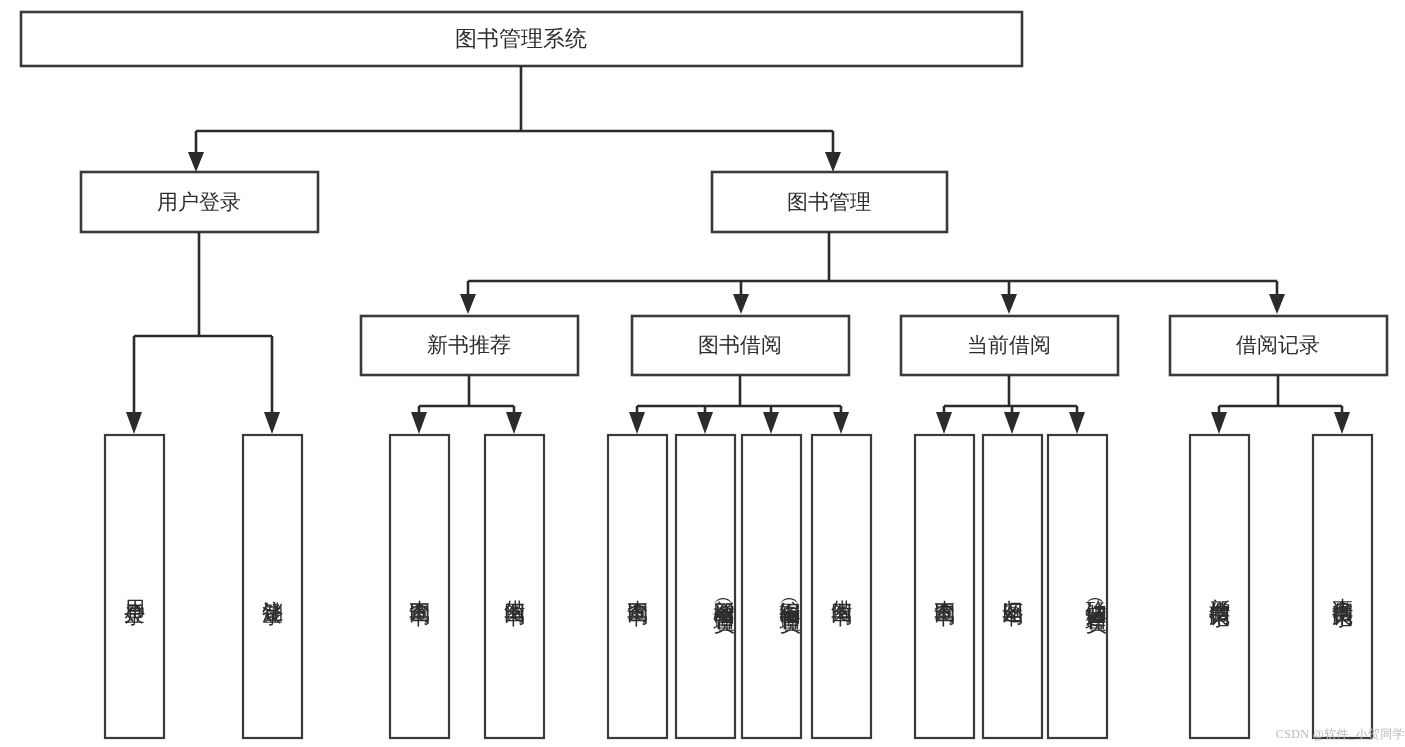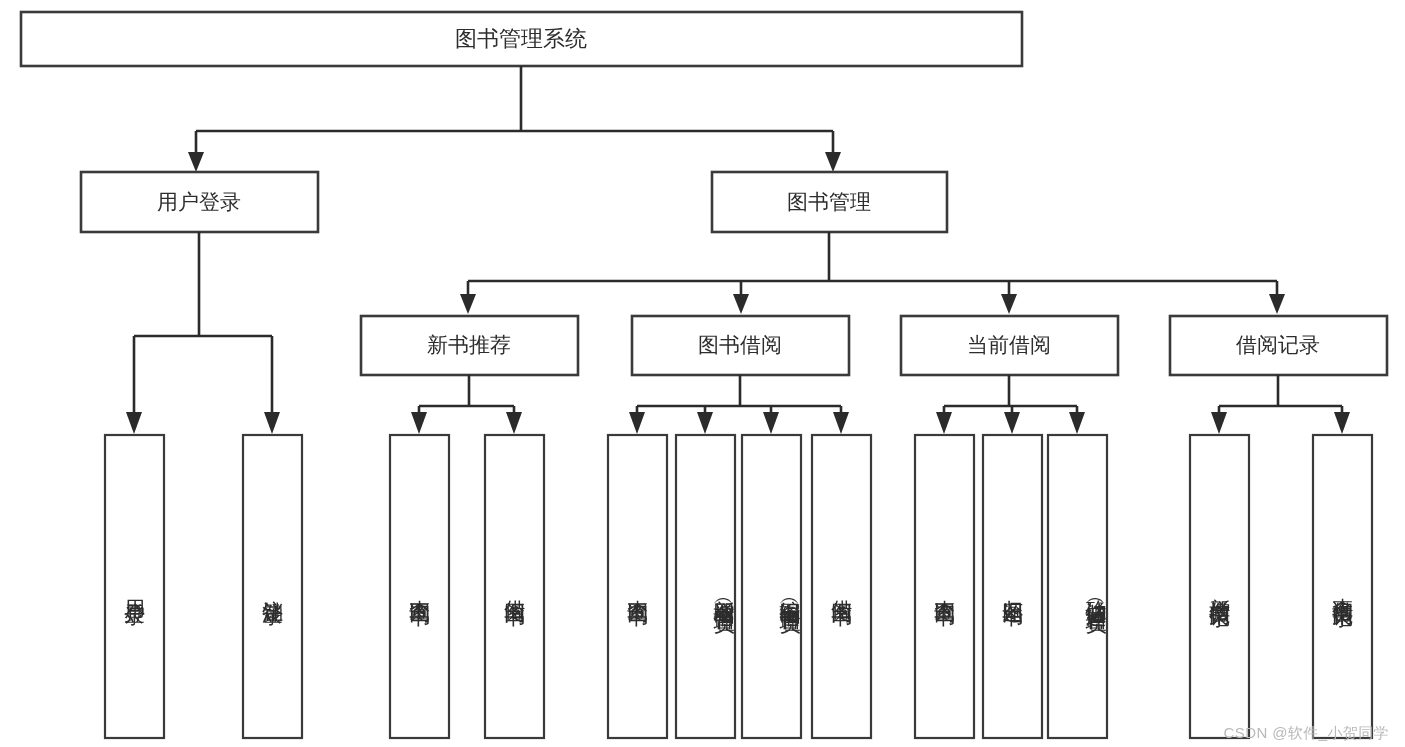--- a/index.html
+++ b/index.html
@@ -67,25 +67,25 @@
     font-size: 21px;
     line-height: 1.06;
     letter-spacing: 2px;
     white-space: nowrap;
     text-align: center;
     pointer-events: none;
     user-select: none;
   }
   .watermark {
     position: absolute;
-    right: 16px;
+    right: 0;
     bottom: 4px;
     color: #b9b9b9;
-    font-family: Liberation Sans, sans-serif;
-    font-size: 15px;
+    font-family: Liberation Serif, serif;
+    font-size: 12px;
     letter-spacing: 0.4px;
     white-space: nowrap;
     user-select: none;
   }
 </style>
 </head>
 <body>
 
 <div id="diagram-root">
 

